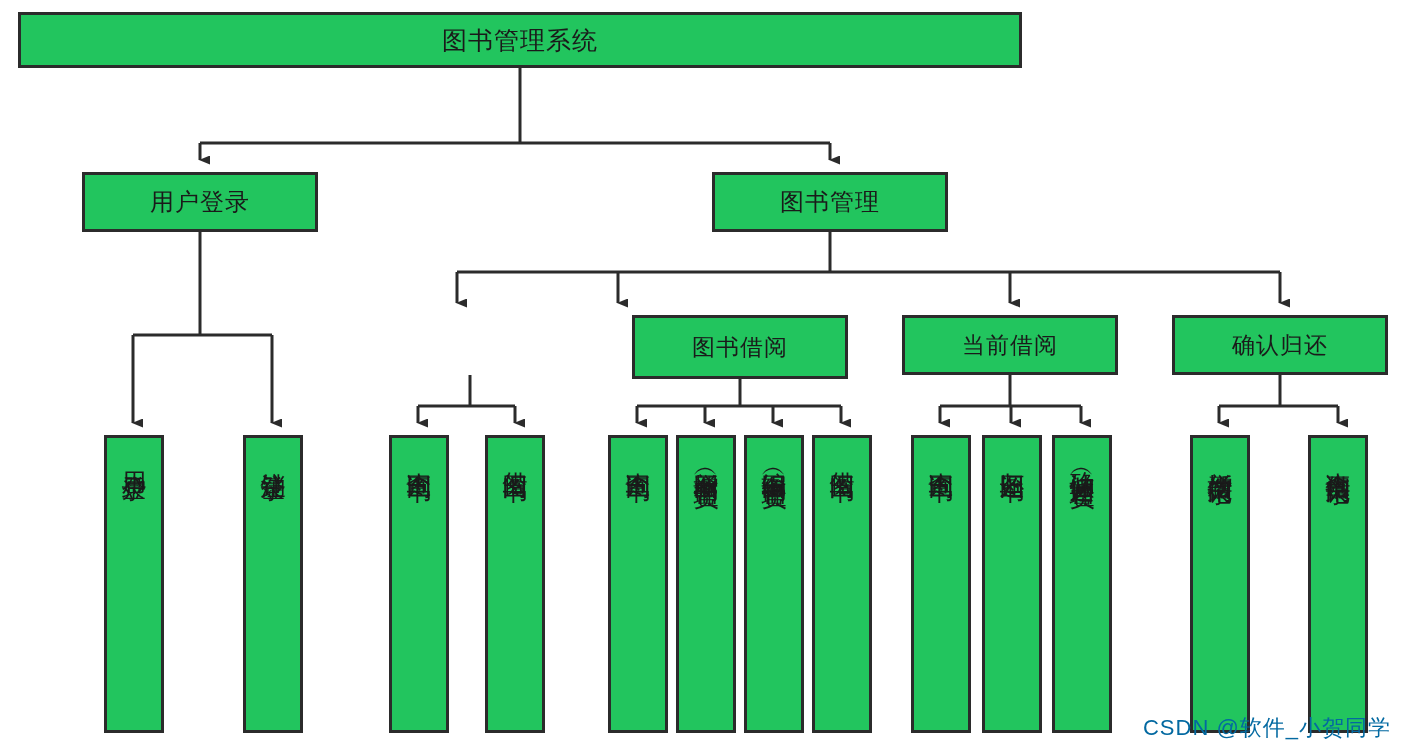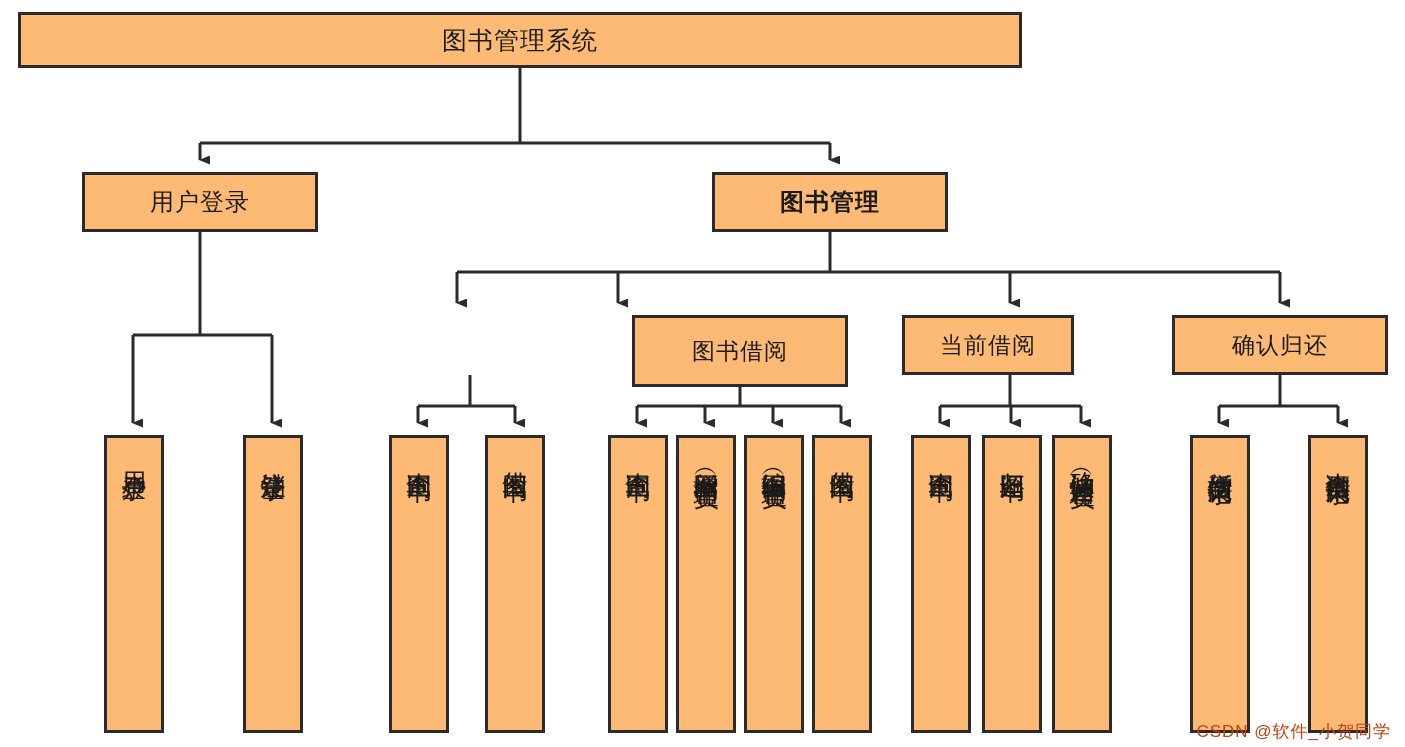--- a/index.html
+++ b/index.html
@@ -21,21 +21,21 @@
     position: absolute;
     left: 0;
     top: 0;
     width: 1405px;
     height: 747px;
     pointer-events: none;
   }
   .node {
     position: absolute;
     box-sizing: border-box;
-    background: #fdba74;
+    background: #22c55e;
     border: 3px solid #2b2b2b;
     display: flex;
     align-items: center;
     justify-content: center;
     color: #1a1a1a;
     z-index: 3;
   }
   .node.root {
     font-size: 25px;
     letter-spacing: 1px;
@@ -59,22 +59,22 @@
     font-size: 25px;
     line-height: 1.08;
     letter-spacing: 2px;
     white-space: nowrap;
     color: #1a1a1a;
   }
   .watermark {
     position: absolute;
     right: 14px;
     bottom: 4px;
-    font-size: 17px;
-    color: #c2410c;
+    font-size: 22px;
+    color: #0369a1;
     letter-spacing: 1px;
     z-index: 5;
     white-space: nowrap;
     margin-left: 48px;
   }
 </style>
 </head>
 <body>
 
 <div id="canvas">
@@ -129,28 +129,28 @@
     </g>
   </svg>
 
   <div class="node root" style="left:18px; top:12px; width:1004px; height:56px;">
     <span>图书管理系统</span>
   </div>
 
   <div class="node level2" style="left:82px; top:172px; width:236px; height:60px;">
     <span>用户登录</span>
   </div>
-  <div class="node level2" style="left:712px; top:172px; width:236px; height:60px;font-weight:bold;">
+  <div class="node level2" style="left:712px; top:172px; width:236px; height:60px;">
     <span>图书管理</span>
   </div>
 
-  <div class="node level3" style="left:632px; top:315px; width:216px; height:72px;">
+  <div class="node level3" style="left:632px; top:315px; width:216px; height:64px;">
     <span>图书借阅</span>
   </div>
-  <div class="node level3" style="left:902px; top:315px; width:172px; height:60px;">
+  <div class="node level3" style="left:902px; top:315px; width:216px; height:60px;">
     <span>当前借阅</span>
   </div>
   <div class="node level3" style="left:1172px; top:315px; width:216px; height:60px;">
     <span>确认归还</span>
   </div>
 
   <div class="node leaf" style="left:104px; top:435px; width:60px; height:298px;">
     <span class="vtext">用户登录</span>
   </div>
   <div class="node leaf" style="left:243px; top:435px; width:60px; height:298px;">

